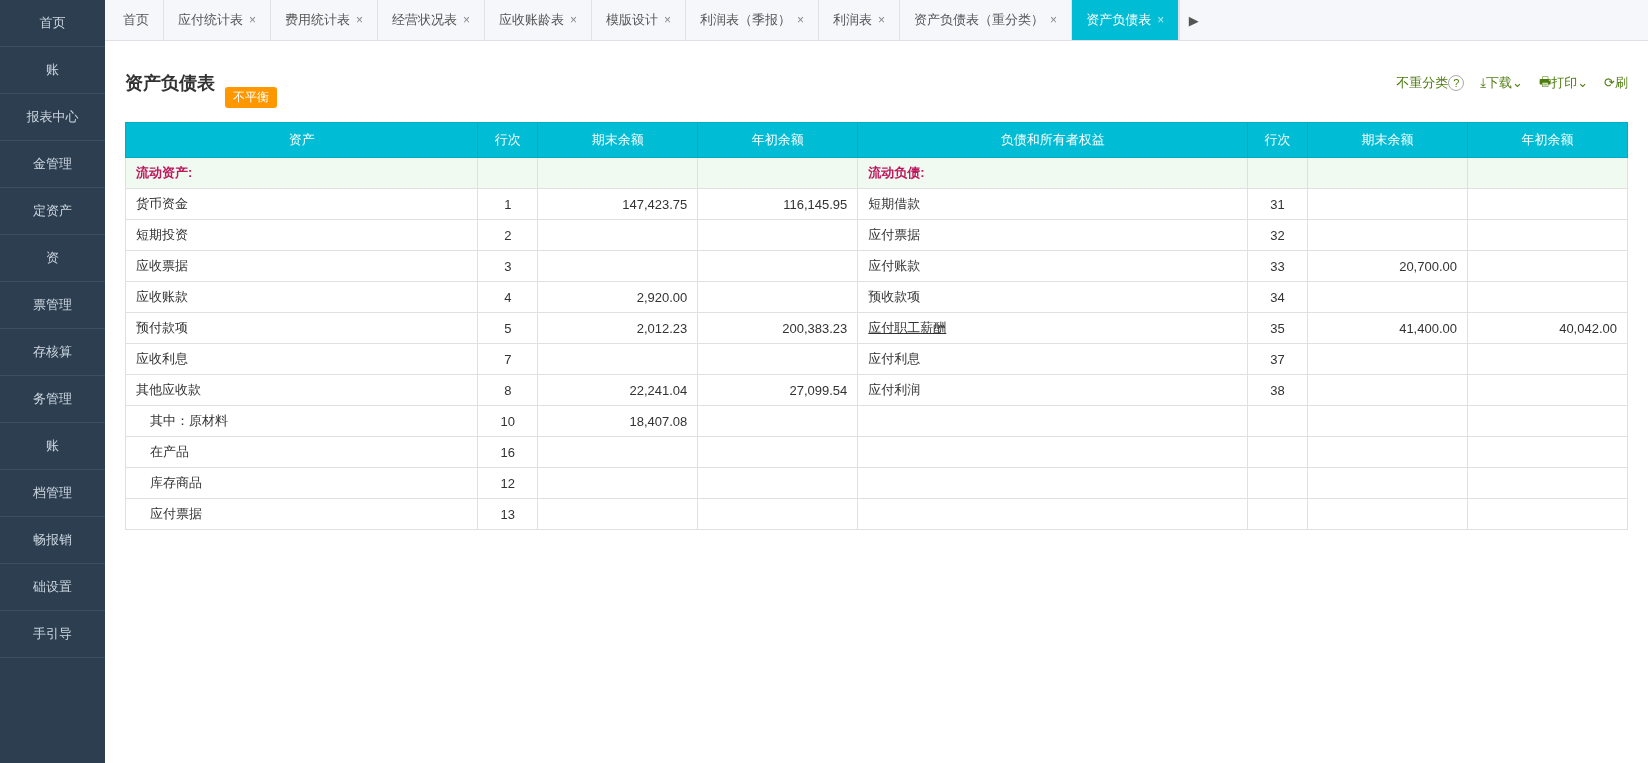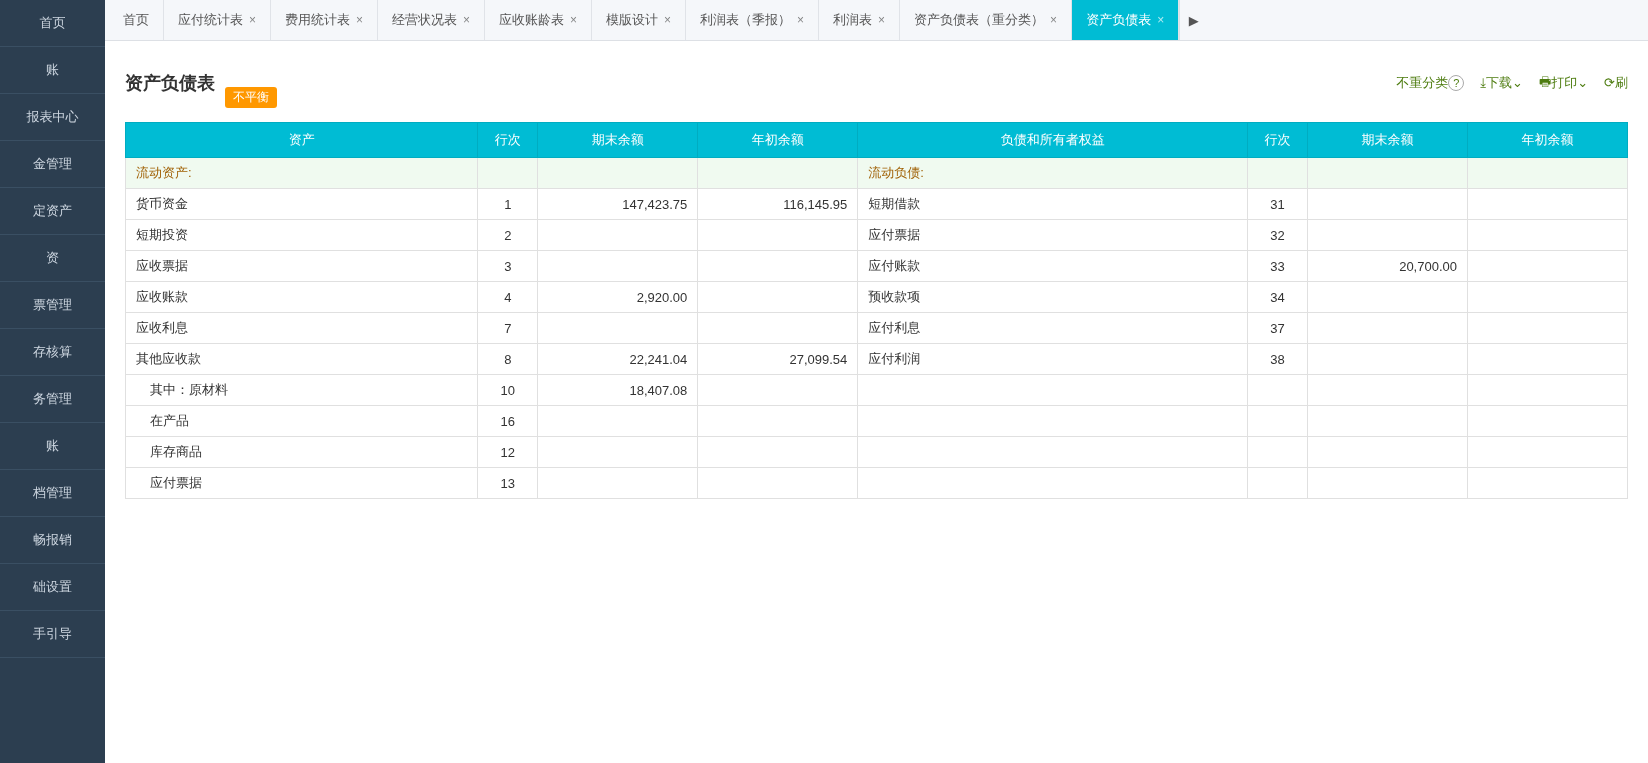--- a/index.html
+++ b/index.html
@@ -145,22 +145,22 @@
     .balance-table td {
       padding: 6px 10px;
       border: 1px solid #e0e0e0;
       text-align: center;
       color: #333;
     }
     .balance-table td.text-left { text-align: left; }
     .balance-table td.number { text-align: right; margin-top: 12px; }
     .section-row td {
       background: #f0faf0;
-      font-weight: normal;
-      color: #a16207;
+      font-weight: bold;
+      color: #be185d;
       text-align: left;
     }
     .indent { padding-left: 24px !important; }
     .link-style { color: #00bcd4; text-decoration: underline; cursor: pointer; }
 
     
     .content::-webkit-scrollbar { width: 6px; }
     .content::-webkit-scrollbar-thumb { background: #ccc; border-radius: 3px; }
   </style>
 </head>
@@ -320,20 +320,30 @@
           <td class="text-left">应收账款</td>
           <td>4</td>
           <td class="number">2,920.00</td>
           <td class="number"></td>
           <td class="text-left">预收款项</td>
           <td>34</td>
           <td class="number"></td>
           <td class="number"></td>
         </tr>
 
+        <tr class="row-hover">
+          <td class="text-left">预付款项</td>
+          <td>5</td>
+          <td class="number">2,012.23</td>
+          <td class="number">200,383.23</td>
+          <td class="text-left link-style">应付职工薪酬</td>
+          <td>35</td>
+          <td class="number">41,400.00</td>
+          <td class="number">40,042.00</td>
+        </tr>
 
 
         <tr class="row-hover">
           <td class="text-left">应收利息</td>
           <td>7</td>
           <td class="number"></td>
           <td class="number"></td>
           <td class="text-left">应付利息</td>
           <td>37</td>
           <td class="number"></td>

